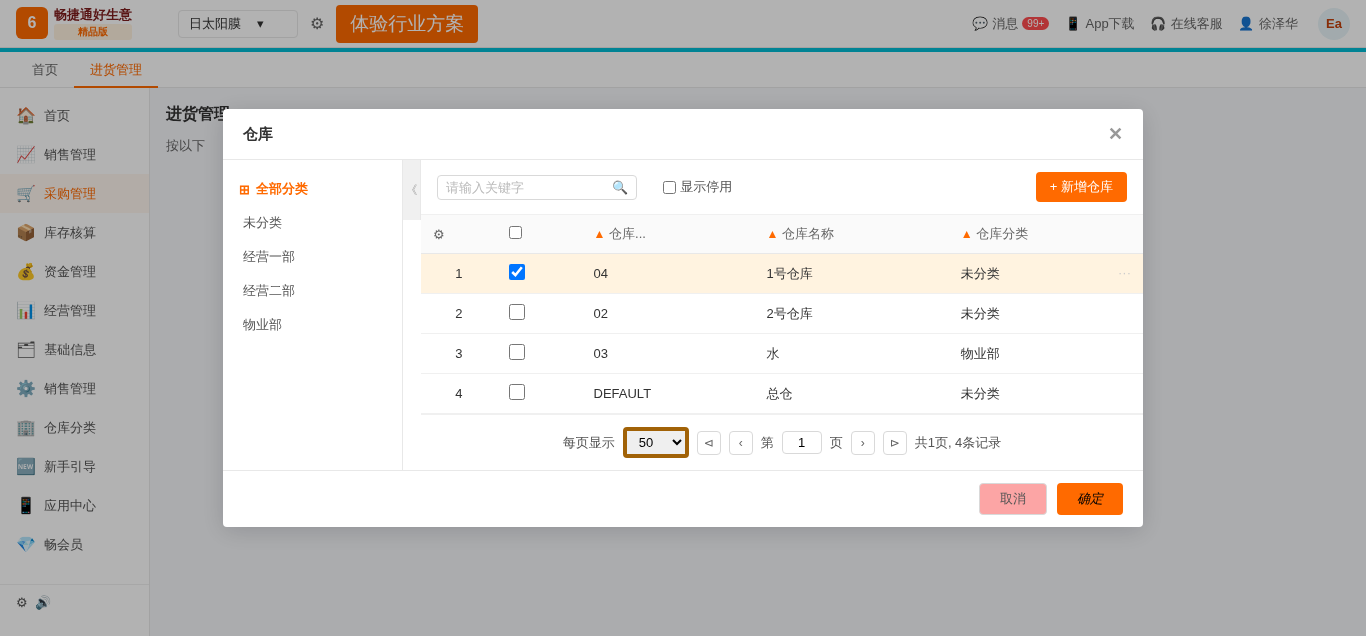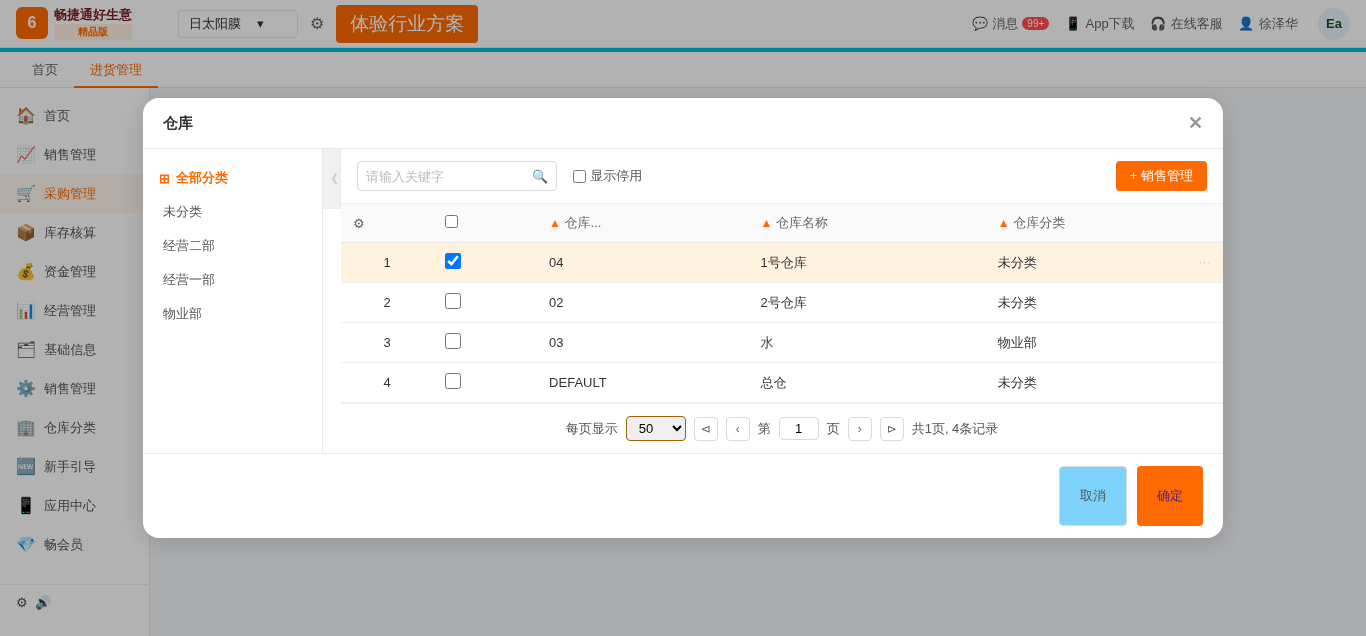--- a/index.html
+++ b/index.html
@@ -99,22 +99,22 @@
     .modal-overlay {
       position: fixed; top: 0; left: 0; right: 0; bottom: 0;
       background: rgba(0,0,0,0.3);
       display: flex; align-items: center; justify-content: center;
       z-index: 1000;
     }
 
     
     .modal {
       background: #fff;
-      border-radius: 16px;
-      width: 1080px;
+      border-radius: 4px;
+      width: 920px;
       max-height: 580px;
       display: flex;
       flex-direction: column;
       box-shadow: 0 4px 24px rgba(0,0,0,0.15);
     }
     .modal-header {
       display: flex; align-items: center; justify-content: space-between;
       padding: 14px 20px;
       border-bottom: 1px solid #e8e8e8;
       font-size: 15px; font-weight: 600; color: #333;
@@ -145,21 +145,21 @@
       display: flex; align-items: center; justify-content: center;
       cursor: pointer; color: #999; font-size: 12px;
       border-right: 1px solid #e8e8e8;
     }
 
     
     .table-panel {
       flex: 1; display: flex; flex-direction: column; overflow: hidden;
     }
     .table-toolbar {
-      display: flex; gap: 0;
+      display: flex; align-items: center; gap: 10px;
       padding: 12px 16px; border-bottom: 1px solid #f0f0f0;
     }
     .search-input-wrap {
       display: flex; align-items: center;
       border: 1px solid #d9d9d9; border-radius: 4px;
       padding: 4px 8px; gap: 6px; background: #fff;
     }
     .search-input-wrap input {
       border: none; outline: none; font-size: 13px; color: #333; width: 160px;
     }
@@ -190,47 +190,47 @@
     .table-checkbox { width: 16px; height: 16px; cursor: pointer; }
     .table-wrap { flex: 1; overflow-y: auto; }
 
     
     .pagination {
       display: flex; align-items: center; justify-content: center;
       gap: 8px; padding: 12px 16px; border-top: 1px solid #f0f0f0;
       font-size: 13px; color: #555;
     }
     .page-size-select {
-      border: 1px solid #a16207; border-radius: 4px;
+      border: 4px solid #a16207; border-radius: 4px;
       padding: 3px 8px; font-size: 13px; cursor: pointer;
     }
     .page-nav-btn {
       width: 24px; height: 24px; border: 1px solid #d9d9d9; border-radius: 4px;
       display: flex; align-items: center; justify-content: center;
       cursor: pointer; color: #666; background: #fff;
       font-size: 12px;
     }
     .page-input {
       width: 40px; text-align: center;
       border: 1px solid #d9d9d9; border-radius: 4px;
       padding: 3px; font-size: 13px;
     }
 
     
     .modal-footer {
       display: flex; justify-content: flex-end; gap: 10px;
       padding: 12px 20px; border-top: 1px solid #e8e8e8;
     }
     .btn-cancel {
-      padding: 20px 20px; border: 1px solid #d9d9d9; border-radius: 4px;
-      background: #7dd3fc; color: #555; cursor: pointer; font-size: 13px;
+      padding: 6px 20px; border: 1px solid #d9d9d9; border-radius: 4px;
+      background: #fca5a5; color: #555; cursor: pointer; font-size: 13px;
     }
     .btn-confirm {
       padding: 6px 20px; border: none; border-radius: 4px;
-      background: #ff6a00; color: #4c1d95; cursor: pointer; font-size: 13px;
+      background: #ff6a00; color: #000000; cursor: pointer; font-size: 13px; font-style: italic;
     }
 
     
     .sort-icon { color: #ff6a00; font-size: 12px; }
 
     .settings-col { text-align: center; }
     .gear-col { color: #999; cursor: pointer; }
 
     .teal-bar { background: #00bcd4; height: 4px; }
   </style>
@@ -266,21 +266,21 @@
       <span>App下载</span>
     </div>
     <div class="header-right-item">
       <span>🎧</span>
       <span>在线客服</span>
     </div>
     <div class="header-right-item">
       <span>👤</span>
       <span>徐泽华</span>
     </div>
-    <div style="width:32px;height:32px;background:#e8f4f8;border-radius:50%;display:flex;align-items:center;justify-content:center;font-size:13px;font-weight:bold;color:#14532d;margin-left:4px;">Ea</div>
+    <div style="width:32px;height:32px;background:#e8f4f8;border-radius:50%;display:flex;align-items:center;justify-content:center;font-size:13px;font-weight:bold;color:#c2410c;margin-left:4px;">Ea</div>
   </div>
 </div>
 
 <div class="teal-bar"></div>
 
 <div class="nav-tabs">
   <div class="nav-tab">首页</div>
   <div class="nav-tab active">进货管理</div>
 </div>
 
@@ -361,39 +361,39 @@
     </div>
 
     <div class="modal-body">
 
       <div class="category-panel">
         <div class="category-header">
           <span style="color:#ff6a00;">⊞</span>
           <span>全部分类</span>
         </div>
         <div class="category-item">未分类</div>
+        <div class="category-item">经营一部</div>
         <div class="category-item">经营二部</div>
-        <div class="category-item">经营一部</div>
         <div class="category-item">物业部</div>
       </div>
 
       <div class="collapse-btn">《</div>
 
       <div class="table-panel">
 
         <div class="table-toolbar">
           <div class="search-input-wrap">
             <input type="text" placeholder="请输入关键字" style="">
             <span class="search-icon">🔍</span>
           </div>
           <label class="show-disabled-label">
             <input type="checkbox" style="">
             <span>显示停用</span>
           </label>
-          <button class="add-btn">+ 销售管理</button>
+          <button class="add-btn">+ 新增仓库</button>
         </div>
 
         <div class="table-wrap">
           <table class="warehouse-table">
             <thead>
               <tr>
                 <th class="settings-col">⚙</th>
                 <th><input type="checkbox" style=""></th>
                 <th>
                   <span class="sort-icon">▲</span>

